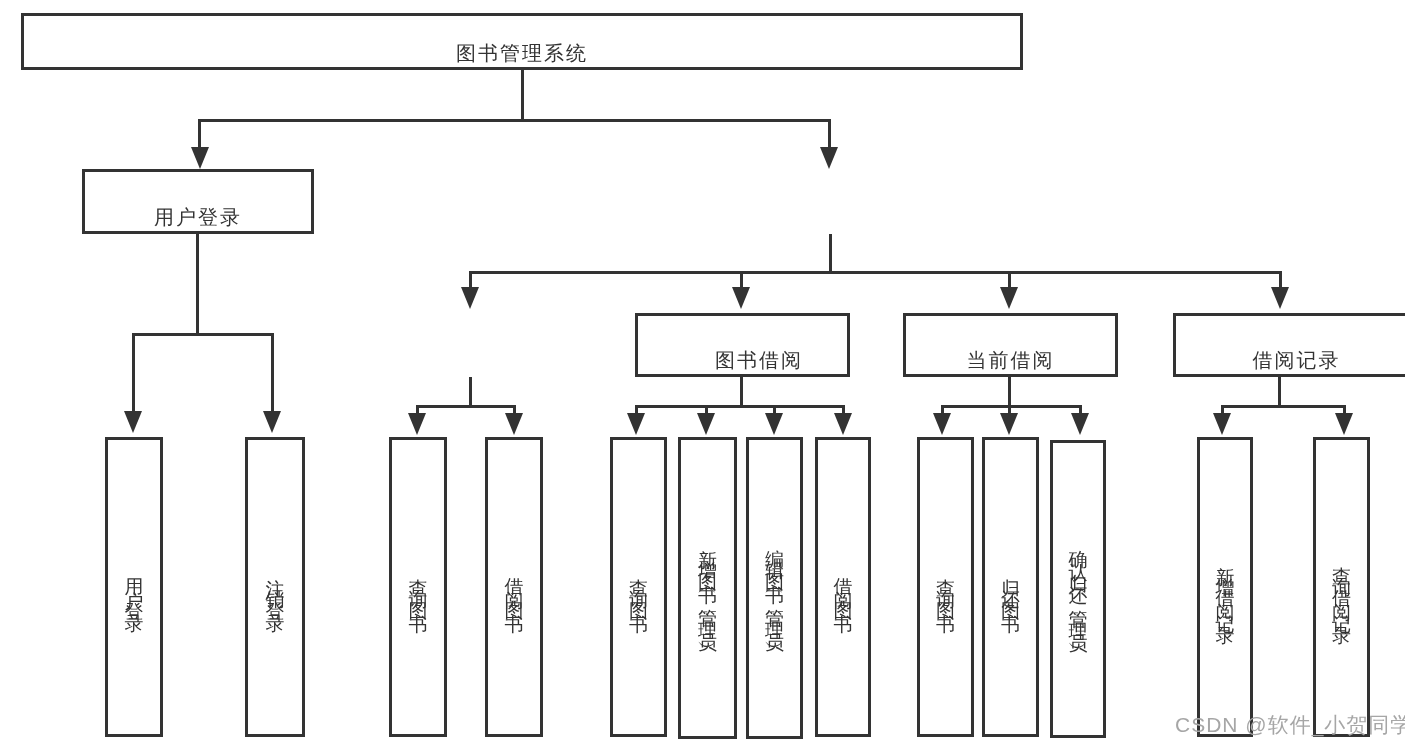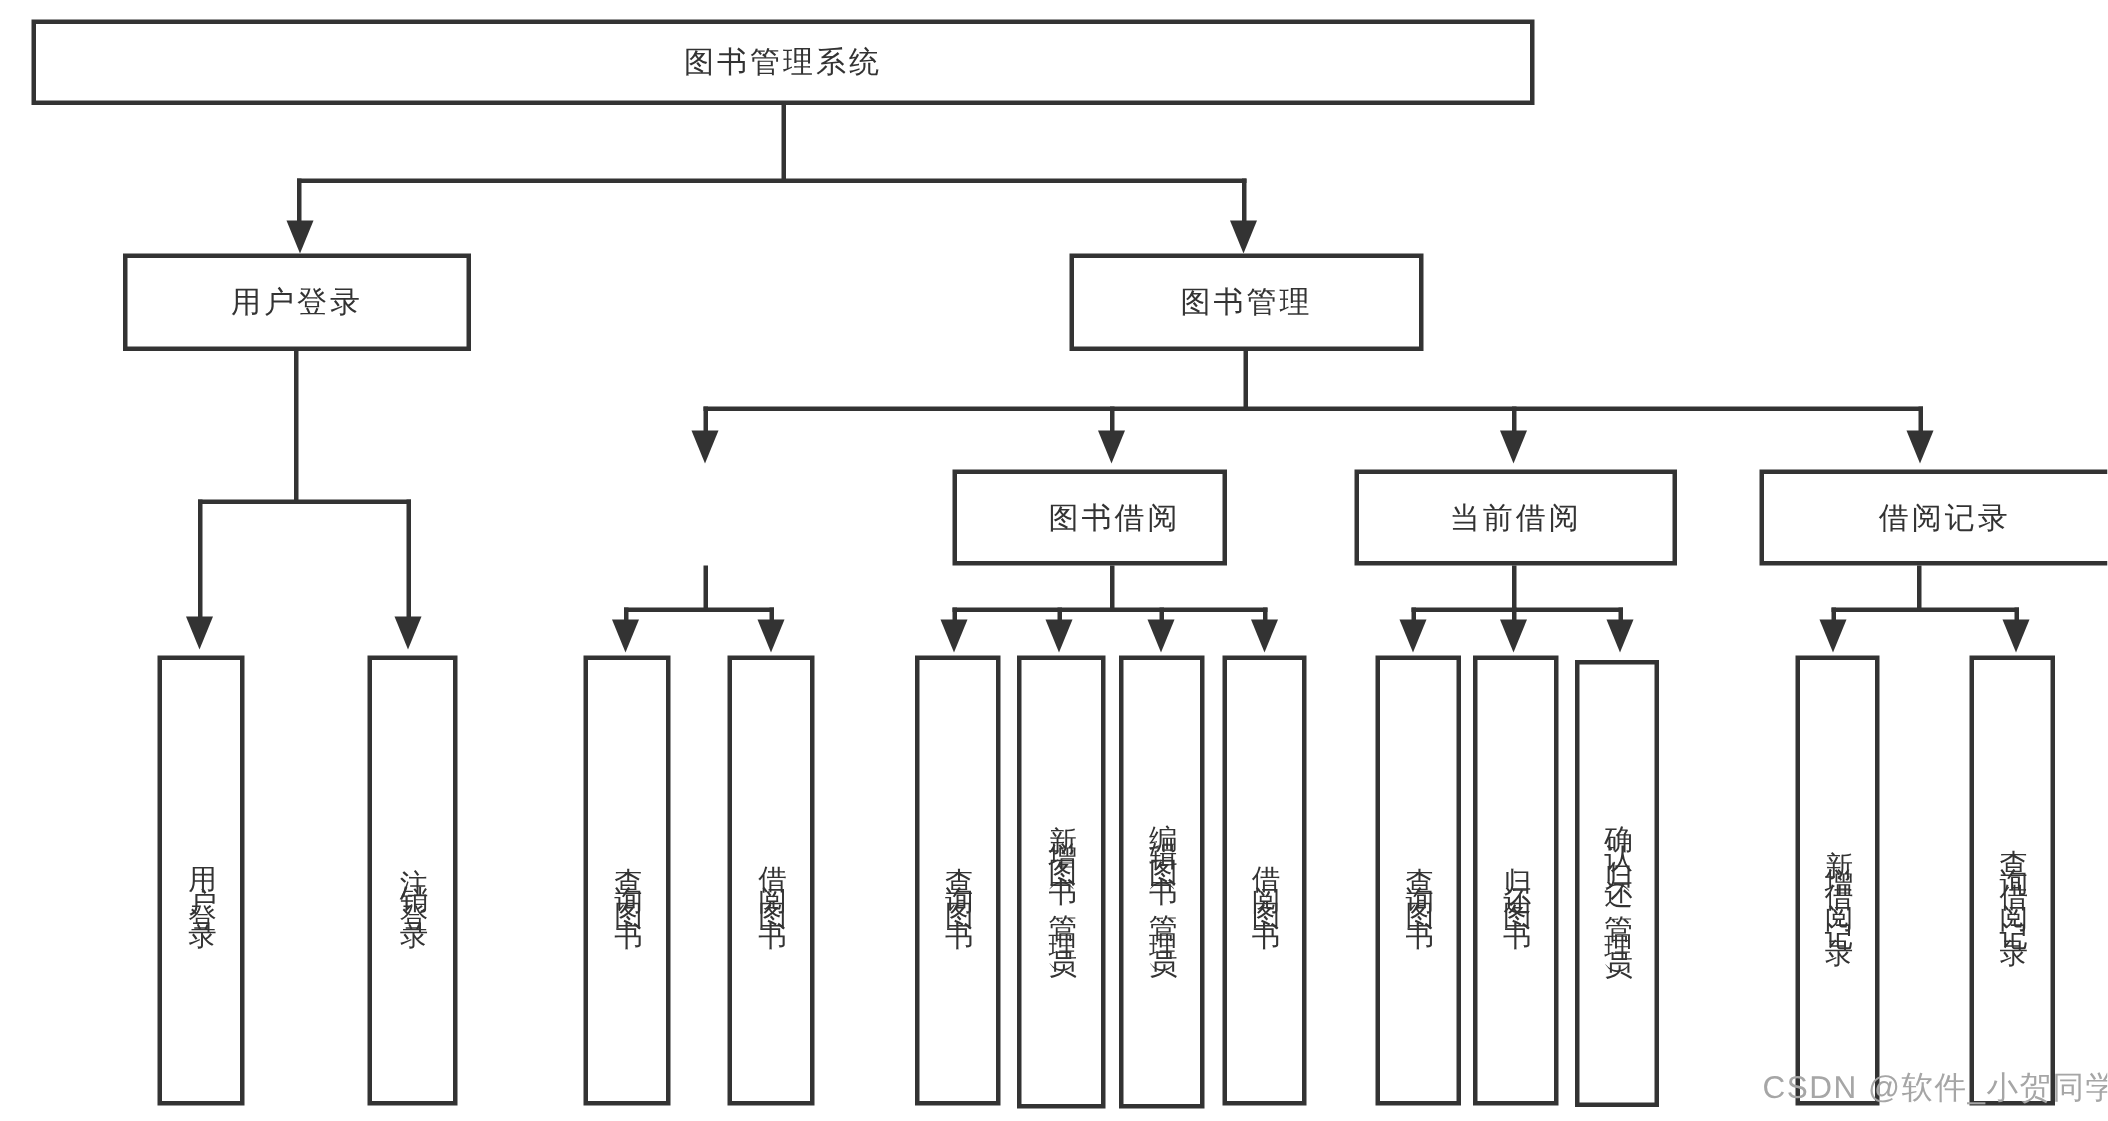--- a/index.html
+++ b/index.html
@@ -2,21 +2,21 @@
 <html><head>
 <meta charset="utf-8">
 <style>
   html,body{margin:0;padding:0;background:#ffffff;}
   .stage{
     position:relative;width:1405px;height:747px;background:#ffffff;
     font-family:"Liberation Sans","DejaVu Sans",sans-serif;color:#333333;overflow:hidden;
   }
   .box{
     position:absolute;box-sizing:border-box;border:3px solid #333333;background:#ffffff;
-    display:flex;align-items:center;justify-content:center;
+    display:flex;align-items:flex-end;justify-content:center;
     font-size:20px;letter-spacing:2px;color:#333333;white-space:nowrap;
   }
   .vbox{
     position:absolute;box-sizing:border-box;border:3px solid #333333;background:#ffffff;
     display:flex;align-items:center;justify-content:center;overflow:hidden;
   }
   .vbox span{
     writing-mode:vertical-rl;text-orientation:mixed;
     font-size:19px;letter-spacing:12px;line-height:normal;color:#333333;
   }
@@ -43,43 +43,40 @@
   <div class="line" style="left:521px;top:69px;width:3px;height:51px;"></div>
   <div class="line" style="left:198px;top:119px;width:633px;height:3px;"></div>
   <div class="line" style="left:198px;top:119px;width:3px;height:32px;"></div>
   <div class="arrow" style="left:191px;top:147px;"></div>
   <div class="line" style="left:828px;top:119px;width:3px;height:32px;"></div>
   <div class="arrow" style="left:820px;top:147px;"></div>
 
   <div class="box" style="left:82px;top:169px;width:232px;height:65px;">
     <span>用户登录</span>
   </div>
-  <div class="box" style="left:713px;top:169px;width:236px;height:65px;">
-    <span>图书管理</span>
-  </div>
 
   <div class="line" style="left:196px;top:233px;width:3px;height:103px;"></div>
   <div class="line" style="left:132px;top:333px;width:142px;height:3px;"></div>
   <div class="line" style="left:132px;top:333px;width:3px;height:82px;"></div>
   <div class="arrow" style="left:124px;top:411px;"></div>
   <div class="line" style="left:271px;top:333px;width:3px;height:82px;"></div>
   <div class="arrow" style="left:263px;top:411px;"></div>
 
   <div class="line" style="left:829px;top:234px;width:3px;height:40px;"></div>
   <div class="line" style="left:469px;top:271px;width:813px;height:3px;"></div>
   <div class="line" style="left:469px;top:271px;width:3px;height:20px;"></div>
   <div class="arrow" style="left:461px;top:287px;"></div>
   <div class="line" style="left:740px;top:271px;width:3px;height:20px;"></div>
   <div class="arrow" style="left:732px;top:287px;"></div>
   <div class="line" style="left:1008px;top:271px;width:3px;height:20px;"></div>
   <div class="arrow" style="left:1000px;top:287px;"></div>
   <div class="line" style="left:1279px;top:271px;width:3px;height:20px;"></div>
   <div class="arrow" style="left:1271px;top:287px;"></div>
 
-  <div class="box" style="left:635px;top:313px;width:183px;height:64px;padding-left:33px;">
+  <div class="box" style="left:635px;top:313px;width:215px;height:64px;padding-left:33px;">
     <span>图书借阅</span>
   </div>
   <div class="box" style="left:903px;top:313px;width:215px;height:64px;">
     <span>当前借阅</span>
   </div>
   <div class="box" style="left:1173px;top:313px;width:247px;height:64px;">
     <span>借阅记录</span>
   </div>
 
   <div class="line" style="left:469px;top:377px;width:3px;height:31px;"></div>

